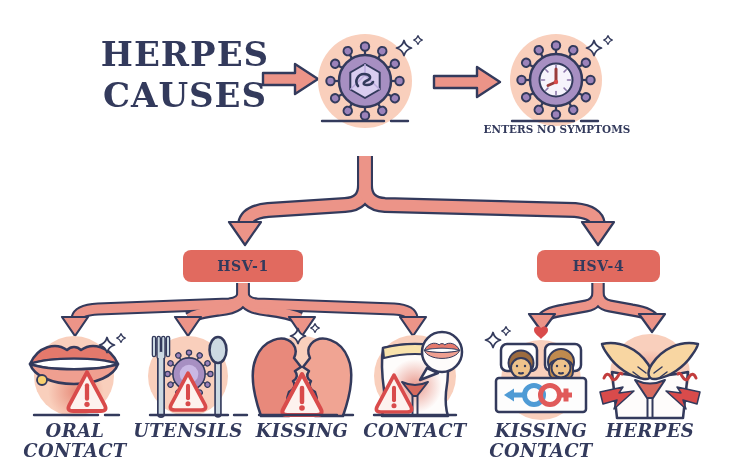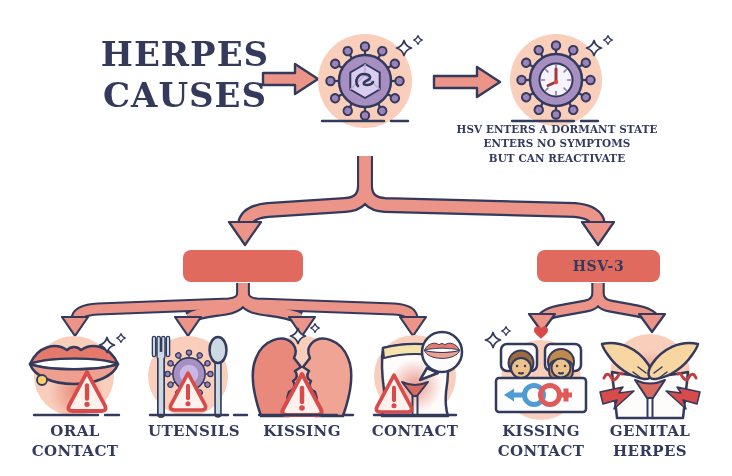--- a/index.html
+++ b/index.html
@@ -6,21 +6,21 @@
   #canvas{position:relative;width:732px;height:476px;background:#ffffff;overflow:hidden;
           font-family:"DejaVu Serif",serif;}
   #art{position:absolute;left:0;top:0;}
   .lbl{position:absolute;color:#333a5c;font-weight:bold;text-align:center;}
   .title{left:90px;top:34px;width:190px;font-size:34px;line-height:41px;letter-spacing:1px;}
   .hsvcap{left:276px;top:123px;width:178px;font-size:11.5px;line-height:14px;color:#d44a4a;letter-spacing:0.2px;}
   .dormant{left:448px;top:122px;width:218px;font-size:10.4px;line-height:14.4px;letter-spacing:0.1px;}
   .boxlbl{font-size:14px;letter-spacing:0.6px;color:#333a5c;}
   .boxlbl.h1{left:183px;top:250px;width:120px;height:32px;line-height:32px;}
   .boxlbl.h2{left:537px;top:250px;width:123px;height:32px;line-height:32px;}
-  .causelbl{top:421px;width:124px;font-size:15px;line-height:20px;letter-spacing:0.4px;}
+  .causelbl{top:421px;width:124px;font-size:18px;line-height:20px;letter-spacing:0.4px;font-style:italic;}
   
   .flat-arrow{fill:#ec9488;stroke:#333a5c;stroke-width:2.4;stroke-linejoin:round;}
   .rib1o{fill:none;stroke:#333a5c;stroke-width:16;}
   .rib1i{fill:none;stroke:#ec9488;stroke-width:11.4;}
   .rib2o{fill:none;stroke:#333a5c;stroke-width:13;}
   .rib2i{fill:none;stroke:#ec9488;stroke-width:8.8;}
   .ahead{fill:#ec9488;stroke:#333a5c;stroke-width:2.2;stroke-linejoin:round;}
   .gline{stroke:#333a5c;stroke-width:2.4;stroke-linecap:round;}
   .halo{fill:#f9cfbc;}
   .vo{stroke:#333a5c;stroke-width:2.2;}
@@ -297,42 +297,40 @@
   </g>
 </svg>
 
 <div class="lbl title">
   <div>HERPES</div>
   <div>CAUSES</div>
 </div>
 
 
 <div class="lbl dormant">
-  <div>HSV ENTERS A DORMANT STATE</div>
   <div>ENTERS NO SYMPTOMS</div>
-  <div>BUT CAN REACTIVATE</div>
-</div>
-
-<div class="lbl boxlbl h2">HSV-3</div>
+</div>
+
+<div class="lbl boxlbl h1">HSV-1</div>
+<div class="lbl boxlbl h2">HSV-4</div>
 
 <div class="lbl causelbl" style="left:13px;">
   <div>ORAL</div>
   <div>CONTACT</div>
 </div>
-<div class="lbl causelbl" style="left:132px;">
+<div class="lbl causelbl" style="left:126px;">
   <div>UTENSILS</div>
 </div>
 <div class="lbl causelbl" style="left:240px;">
   <div>KISSING</div>
 </div>
 <div class="lbl causelbl" style="left:353px;">
   <div>CONTACT</div>
 </div>
 <div class="lbl causelbl" style="left:479px;">
   <div>KISSING</div>
   <div>CONTACT</div>
 </div>
 <div class="lbl causelbl" style="left:588px;">
-  <div>GENITAL</div>
   <div>HERPES</div>
 </div>
 
 </div>
 
 </body></html>

